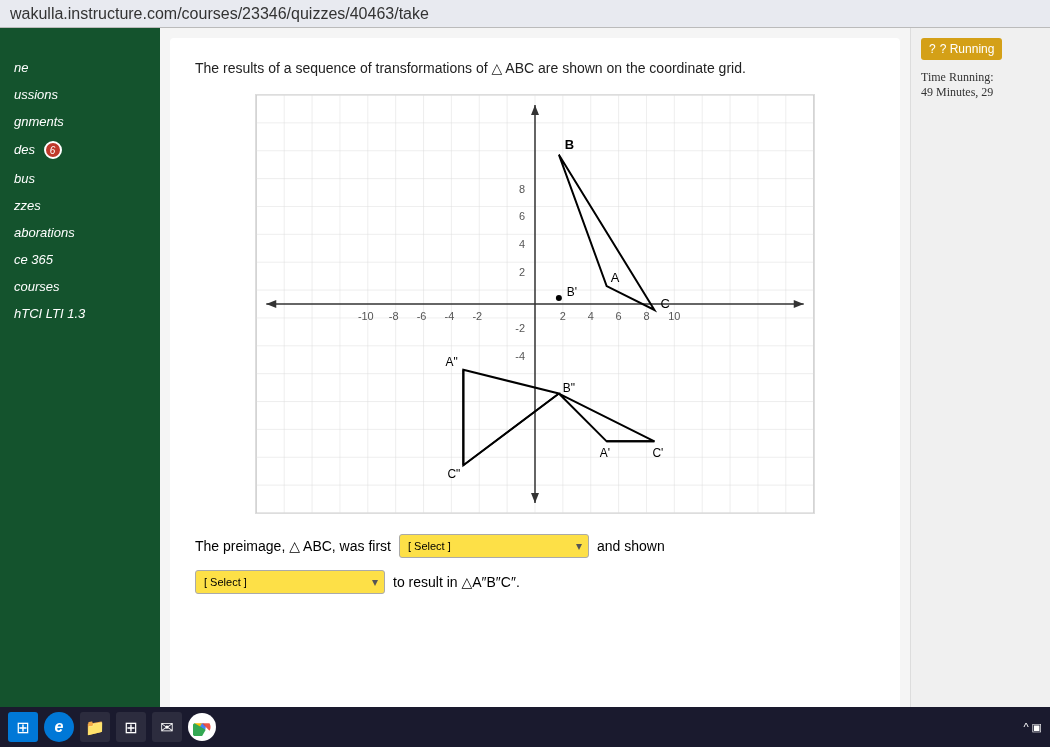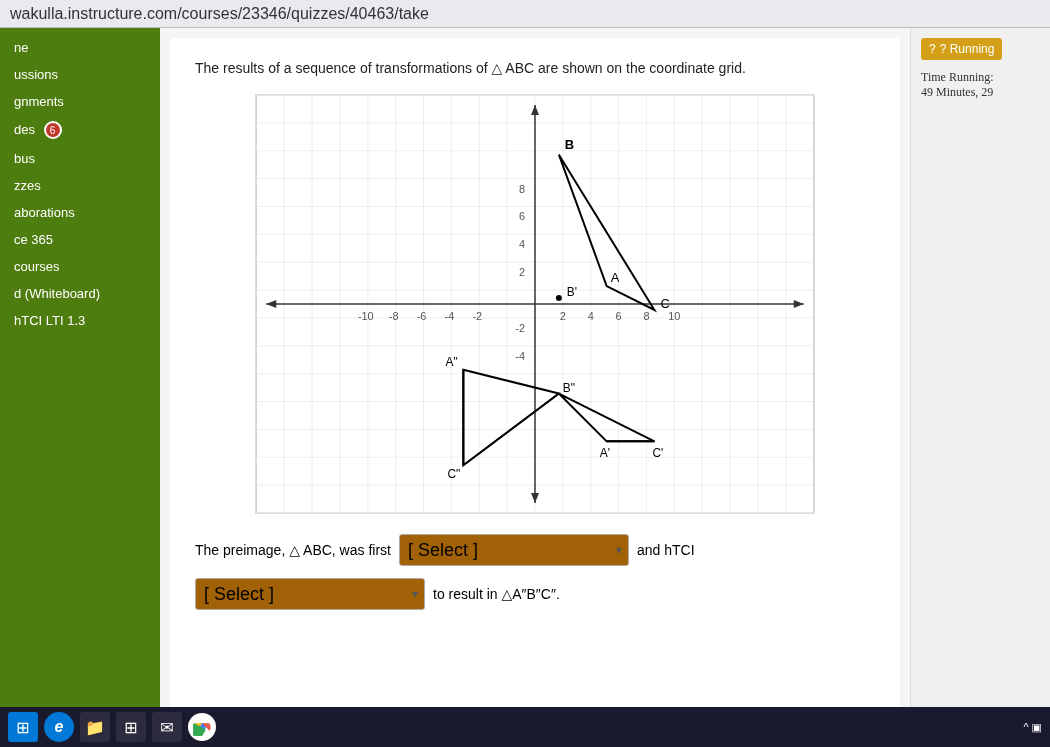--- a/index.html
+++ b/index.html
@@ -24,26 +24,27 @@
       color: #333;
     }
 
     .main-layout {
       display: flex;
       height: calc(747px - 28px);
     }
 
     
     .sidebar {
-      background: #4d7c0f;
+      background: #14532d;
       width: 160px;
       min-width: 160px;
-      padding: 6px 0;
+      padding: 26px 0;
       color: white;
       font-size: 13px;
+      font-style: italic;
     }
     .sidebar-item {
       padding: 6px 14px;
       cursor: pointer;
       color: white;
       position: relative;
     }
     .sidebar-badge {
       background: #e74c3c;
       border: 2px solid white;
@@ -115,22 +116,22 @@
       top: 50%;
       transform: translateY(-50%);
       font-size: 12px;
       pointer-events: none;
       color: #555;
     }
     .select-wrapper select {
       border: 1px solid #aaa;
       border-radius: 3px;
       padding: 5px 28px 5px 8px;
-      font-size: 18px;
-      background: #a16207;
+      font-size: 11px;
+      background: #fde047;
       cursor: pointer;
       min-width: 190px;
       appearance: none;
       -webkit-appearance: none;
     }
 
     
     .right-panel {
       background: #f0f0f0;
       width: 140px;
@@ -226,23 +227,20 @@
       <span>zzes</span>
     </div>
     <div class="sidebar-item">
       <span>aborations</span>
     </div>
     <div class="sidebar-item">
       <span>ce 365</span>
     </div>
     <div class="sidebar-item">
       <span>courses</span>
-    </div>
-    <div class="sidebar-item">
-      <span>d (Whiteboard)</span>
     </div>
     <div class="sidebar-item">
       <span>hTCI LTI 1.3</span>
     </div>
   </div>
 
   <div class="content-area">
     <div class="quiz-container">
       <p class="question-text">The results of a sequence of transformations of △ ABC are shown on the coordinate grid.</p>
 
@@ -350,21 +348,21 @@
         <div class="select-wrapper">
           <select>
             <option value="">[ Select ]</option>
             <option value="reflected-x">reflected over the x-axis</option>
             <option value="reflected-y">reflected over the y-axis</option>
             <option value="rotated-90">rotated 90°</option>
             <option value="rotated-180">rotated 180°</option>
             <option value="translated">translated</option>
           </select>
         </div>
-        <span>and hTCI</span>
+        <span>and shown</span>
       </div>
 
       <div class="answer-row">
         <div class="select-wrapper">
           <select>
             <option value="">[ Select ]</option>
             <option value="reflected-x">reflected over the x-axis</option>
             <option value="reflected-y">reflected over the y-axis</option>
             <option value="rotated-90">rotated 90°</option>
             <option value="rotated-180">rotated 180°</option>

